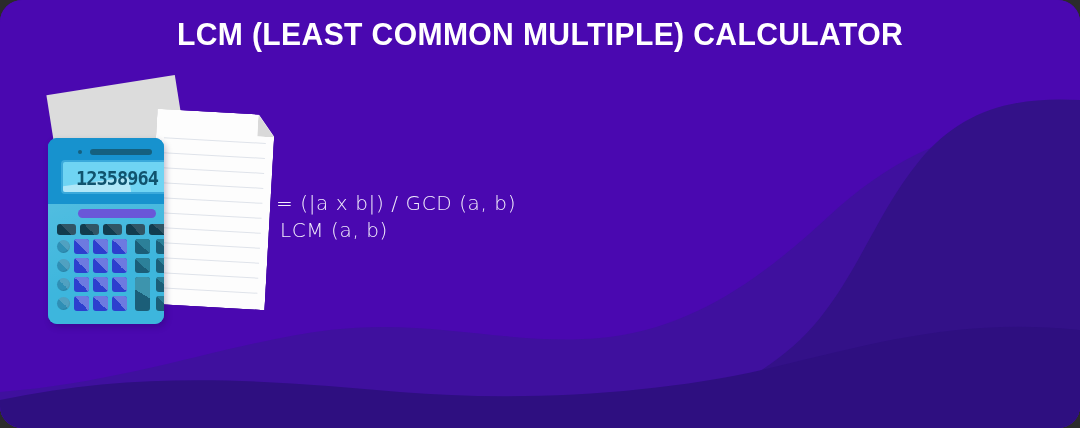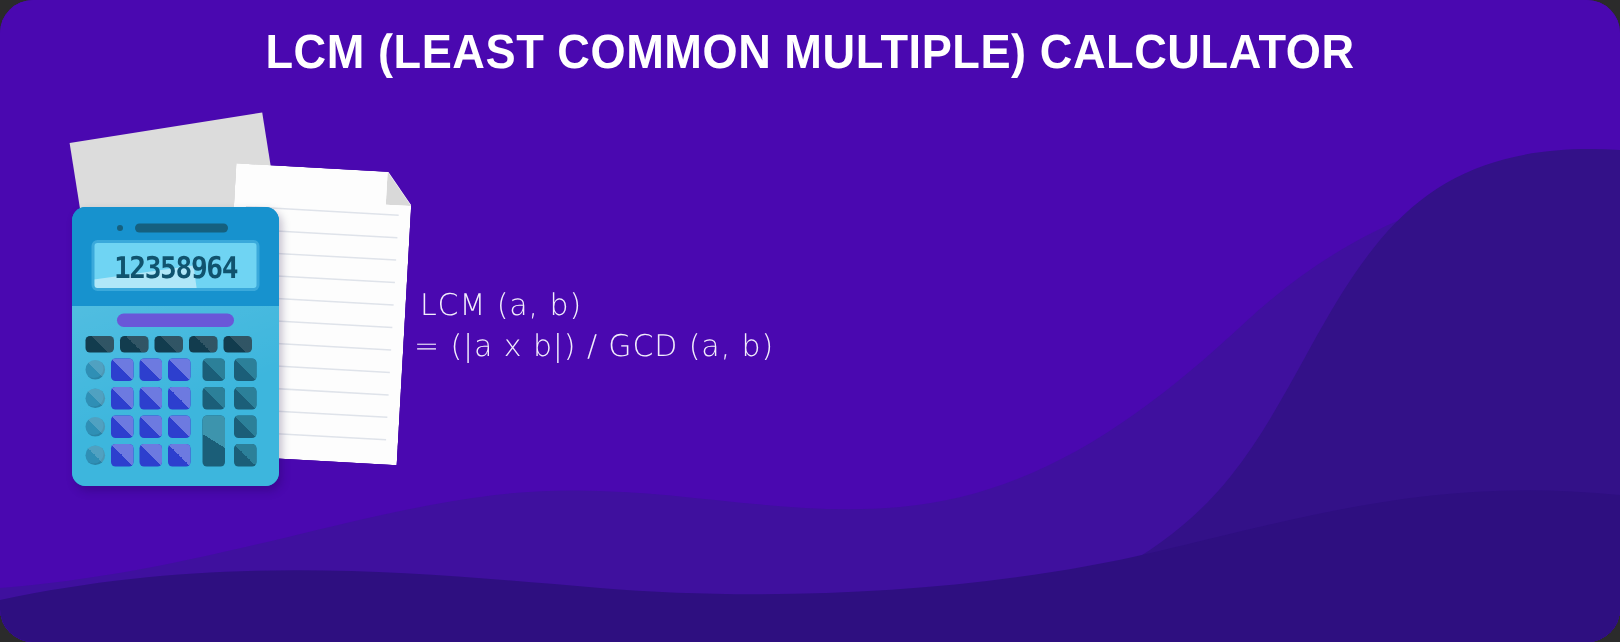--- a/index.html
+++ b/index.html
@@ -115,21 +115,21 @@
     height: 1px;
     background: #dfe3ea;
     margin-bottom: 14px;
   }
 
   
   .calculator {
     position: absolute;
     left: 48px;
     top: 138px;
-    width: 138px;
+    width: 116px;
     height: 186px;
     background: #1792ce;
     border-radius: 9px;
     box-shadow: 2px 3px 6px rgba(25,0,60,0.25);
     overflow: hidden;
   }
   .calc-stripes {
     position: absolute;
     inset: 0;
     background: repeating-linear-gradient(
@@ -394,17 +394,17 @@
           <div class="key key-num" style="left:17px; top:72px;"></div>
           <div class="key key-num" style="left:36px; top:72px;"></div>
           <div class="key key-num" style="left:55px; top:72px;"></div>
           <div class="key key-op" style="left:99px; top:72px;"></div>
         </div>
       </div>
     </div>
   </div>
 
   <div id="formula">
+    <span class="fline fline2">= (|a x b|) / GCD (a, b)</span>
     <span class="fline">LCM (a, b)</span>
-    <span class="fline fline2">= (|a x b|) / GCD (a, b)</span>
   </div>
 
 </div>
 
 </body></html>

